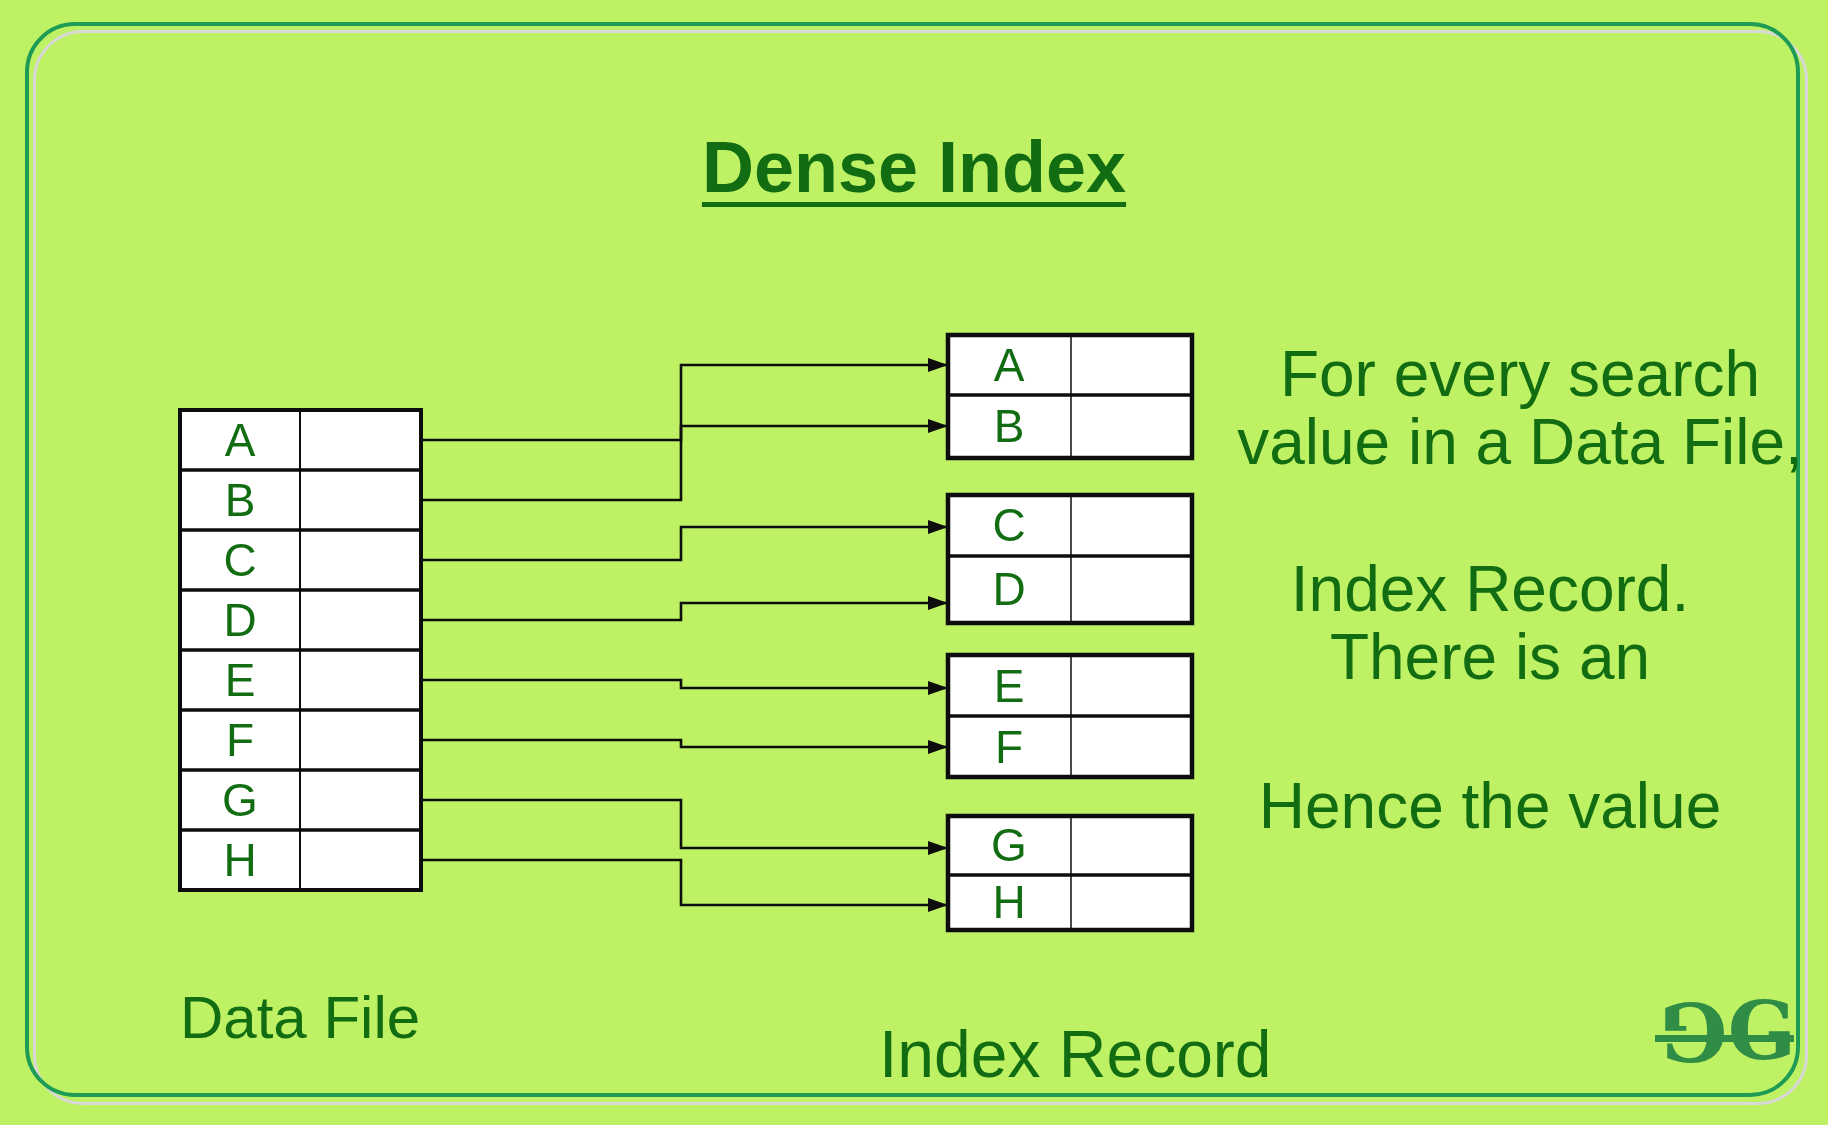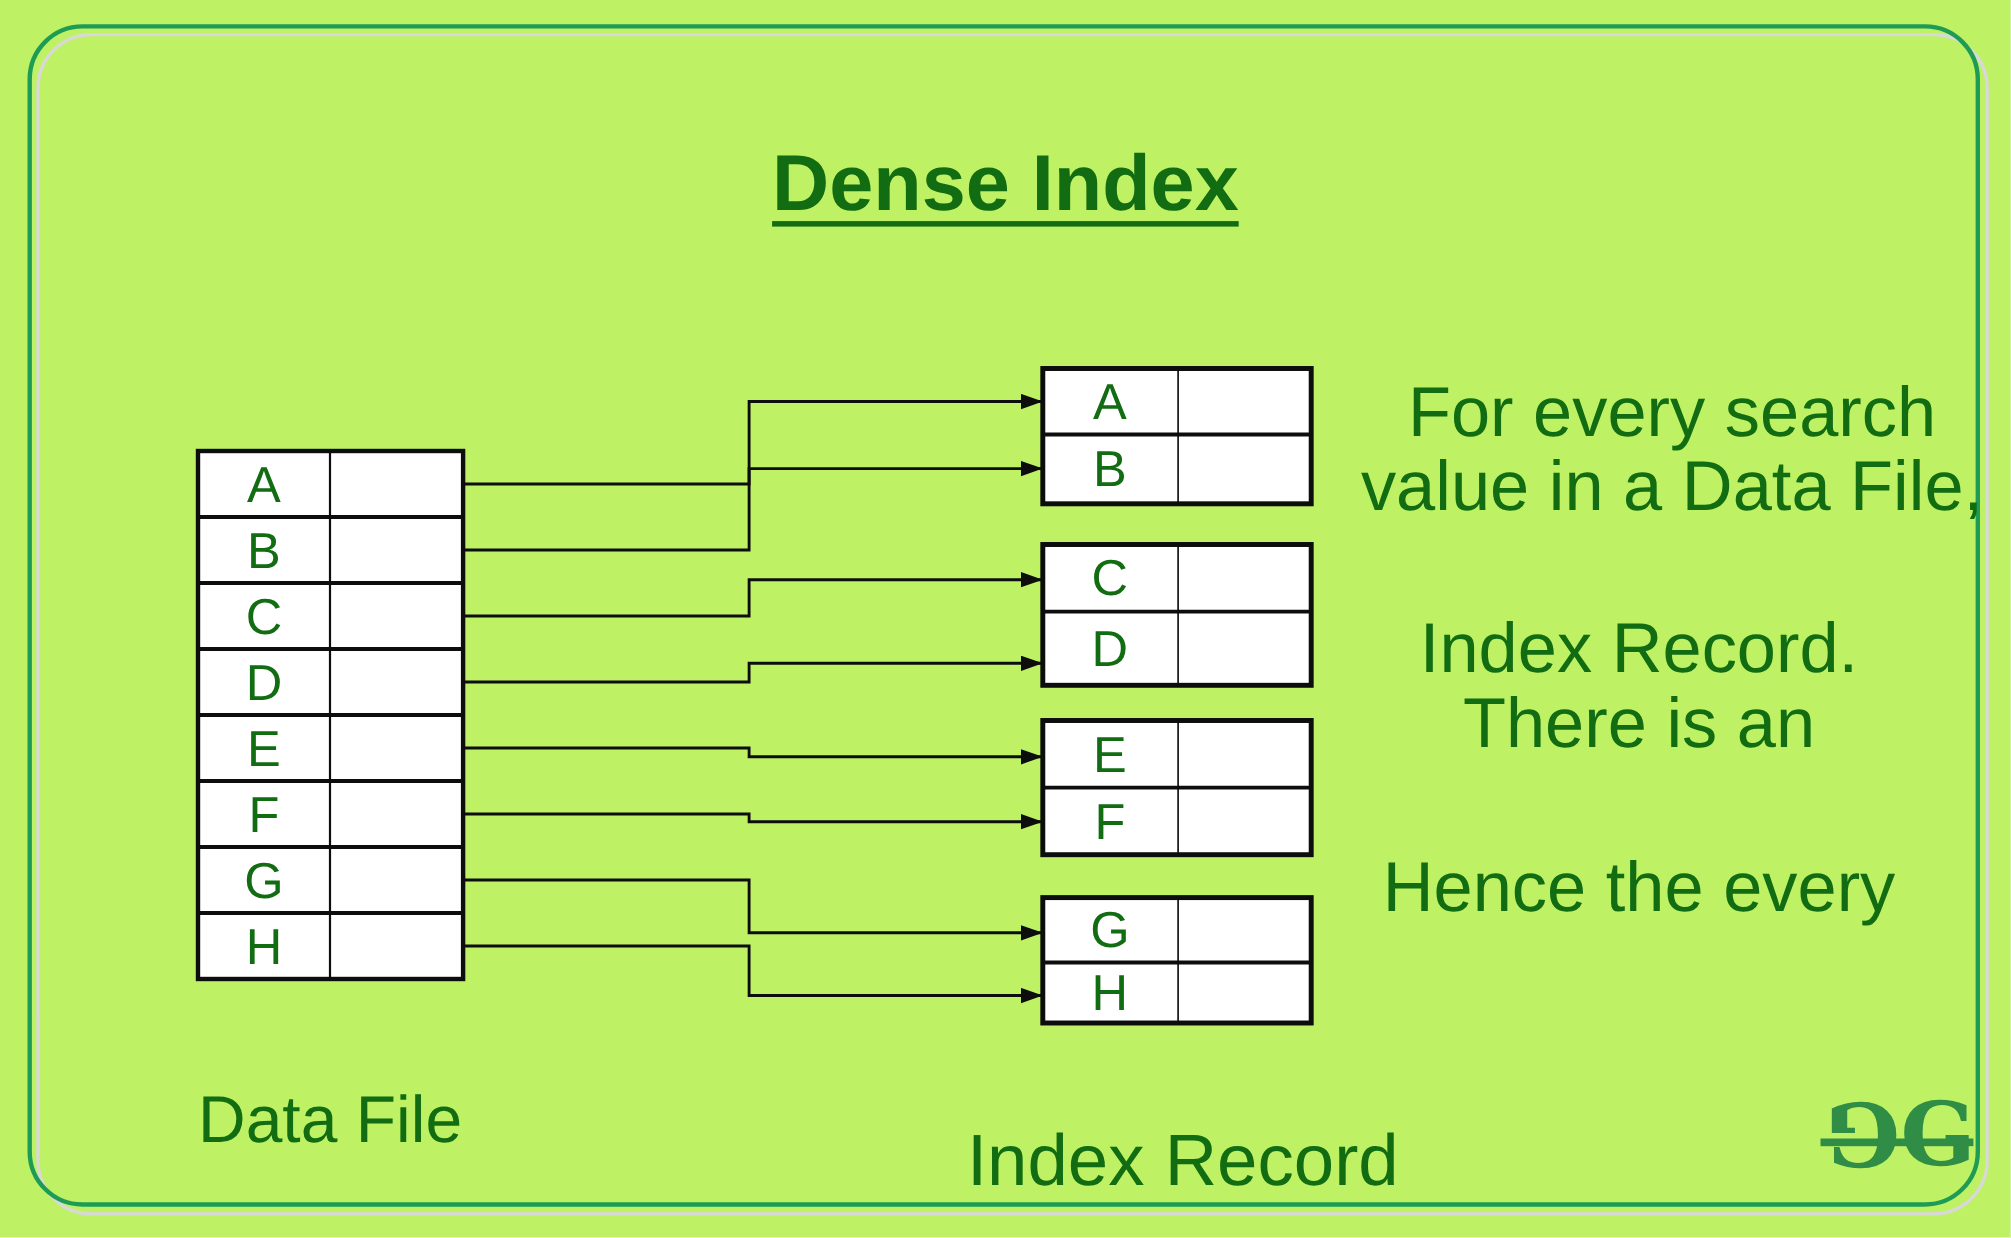--- a/index.html
+++ b/index.html
@@ -178,21 +178,21 @@
 
   <div class="note note-1">
     <div>For every search</div>
     <div>value in a Data File,</div>
   </div>
   <div class="note note-2">
     <div>Index Record.</div>
     <div>There is an</div>
   </div>
   <div class="note note-3">
-    <div>Hence the every</div>
+    <div>Hence the value</div>
   </div>
 
   <div class="diagram-label label-data-file">Data File</div>
   <div class="diagram-label label-index-record">Index Record</div>
 
   <div class="logo">
     <span class="g-mirrored">G</span><span>G</span>
     <span class="bar"></span>
   </div>
 

